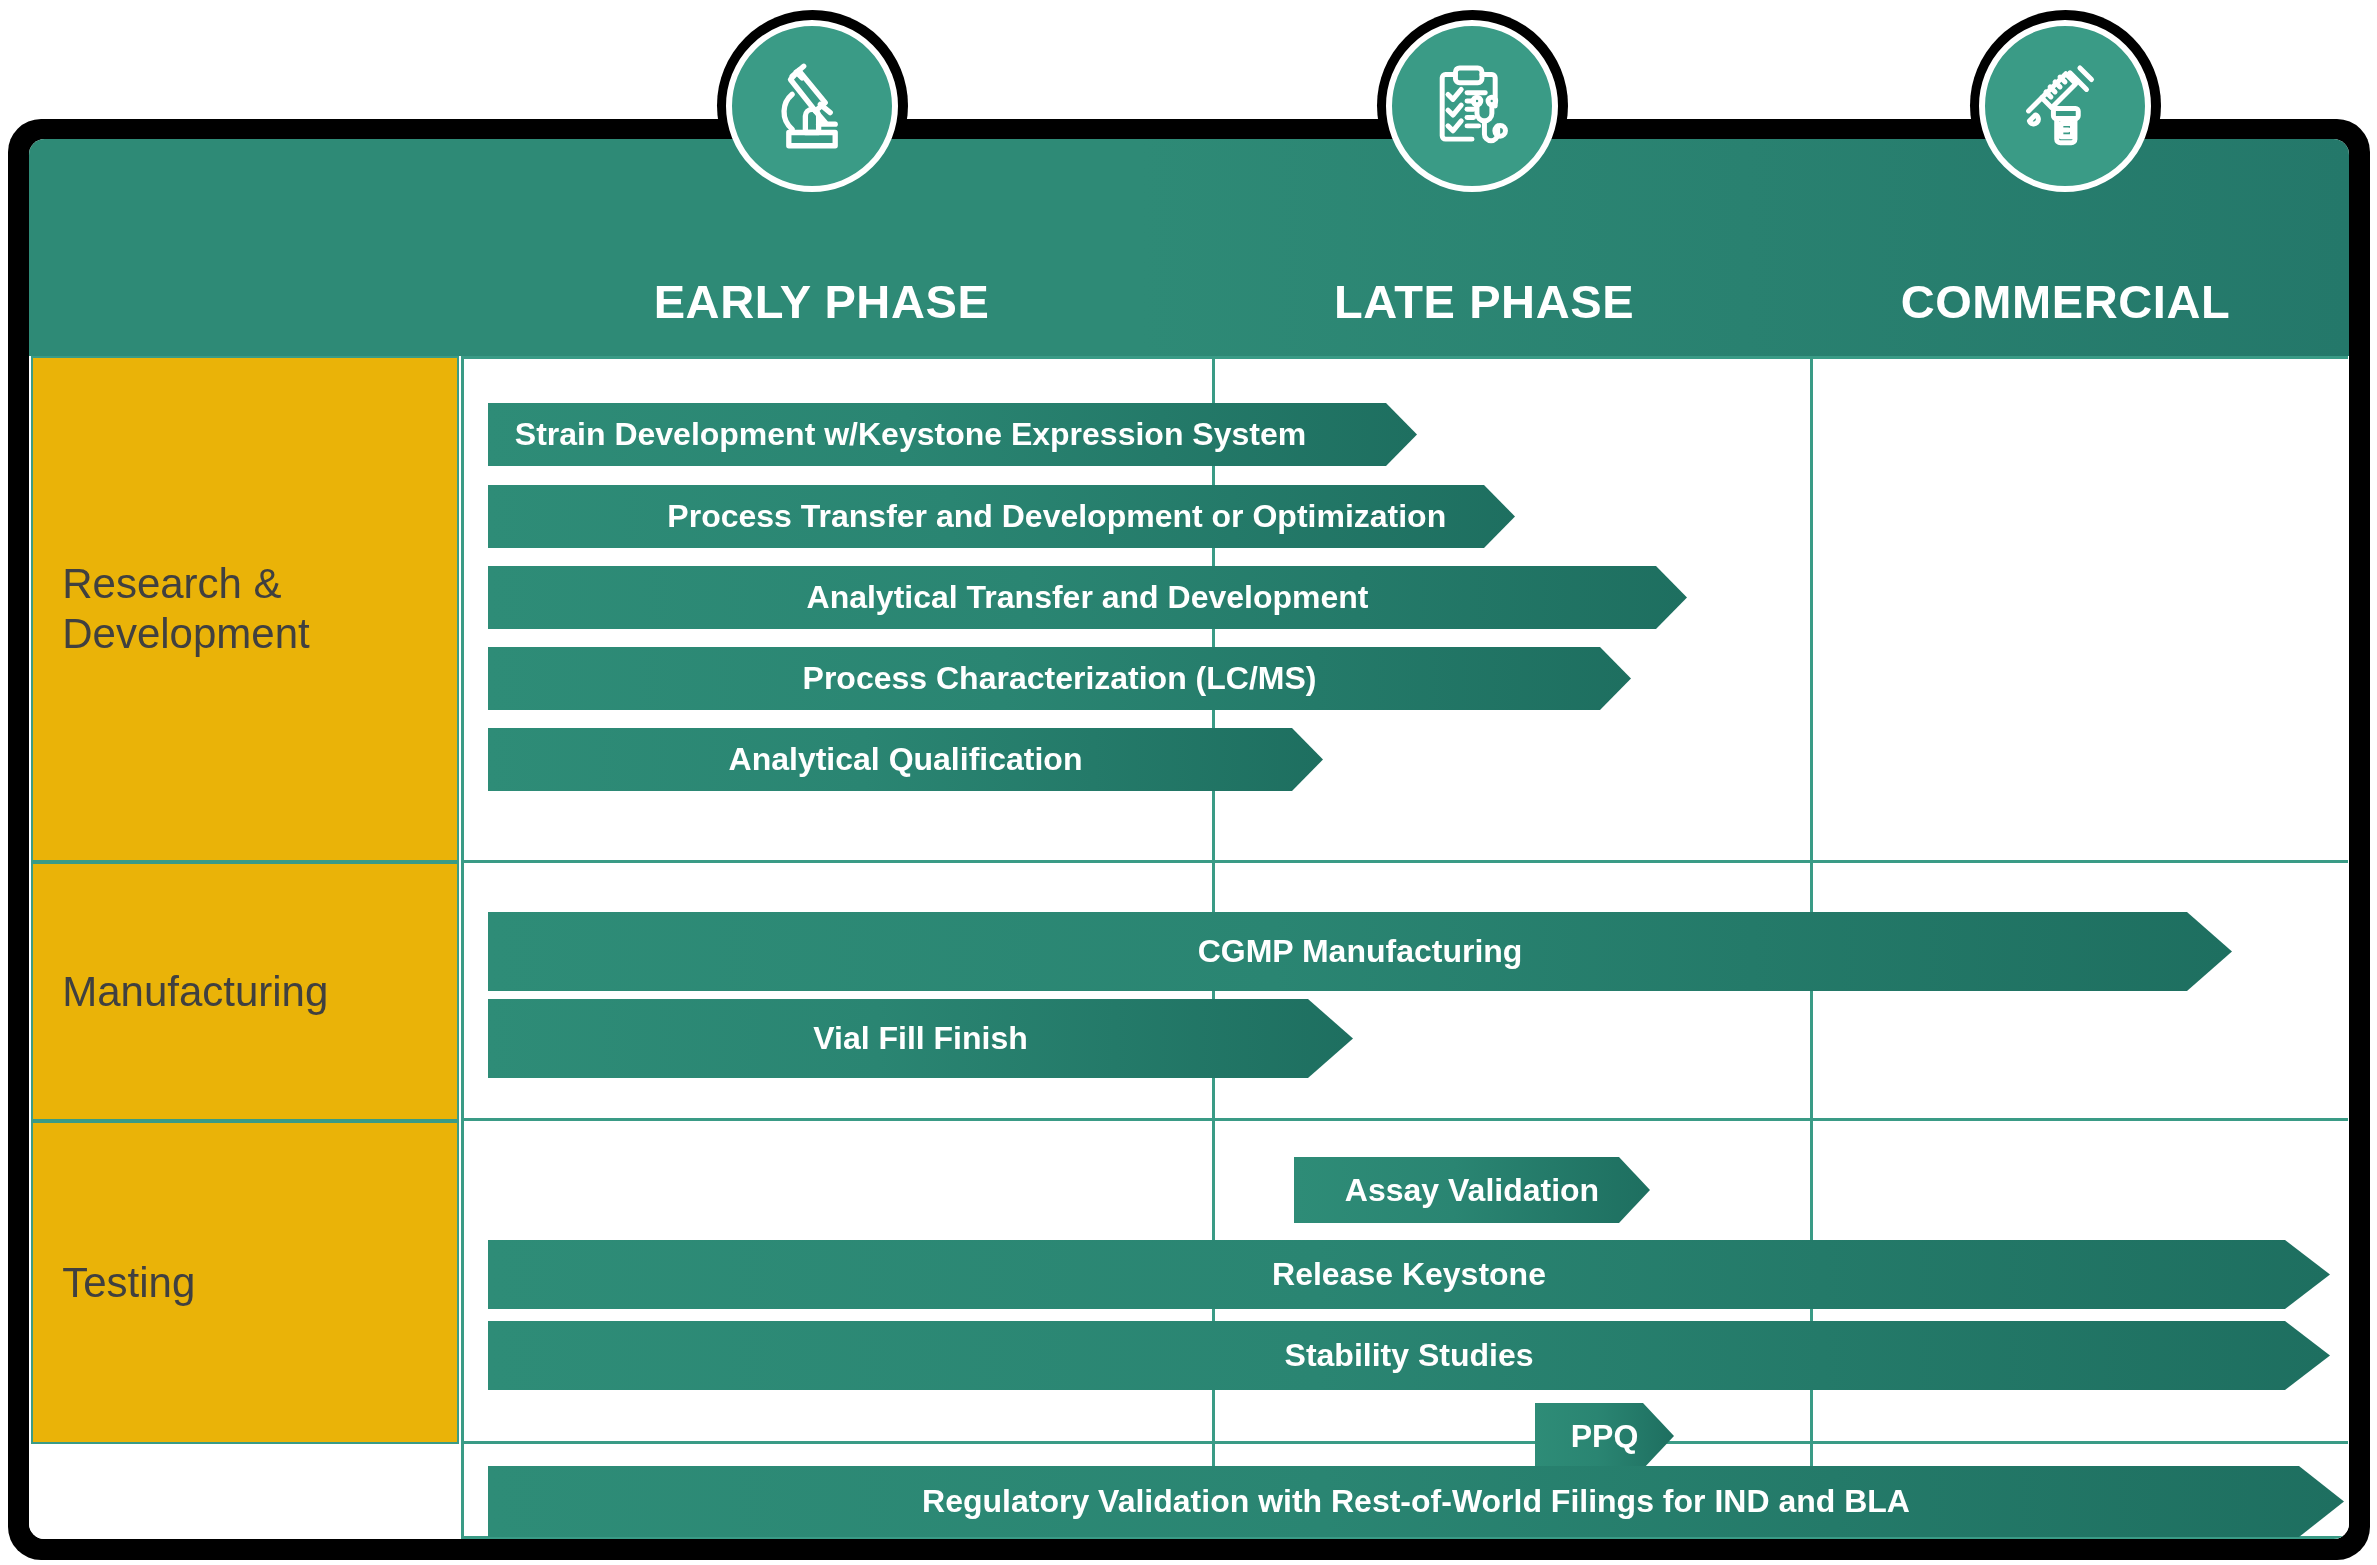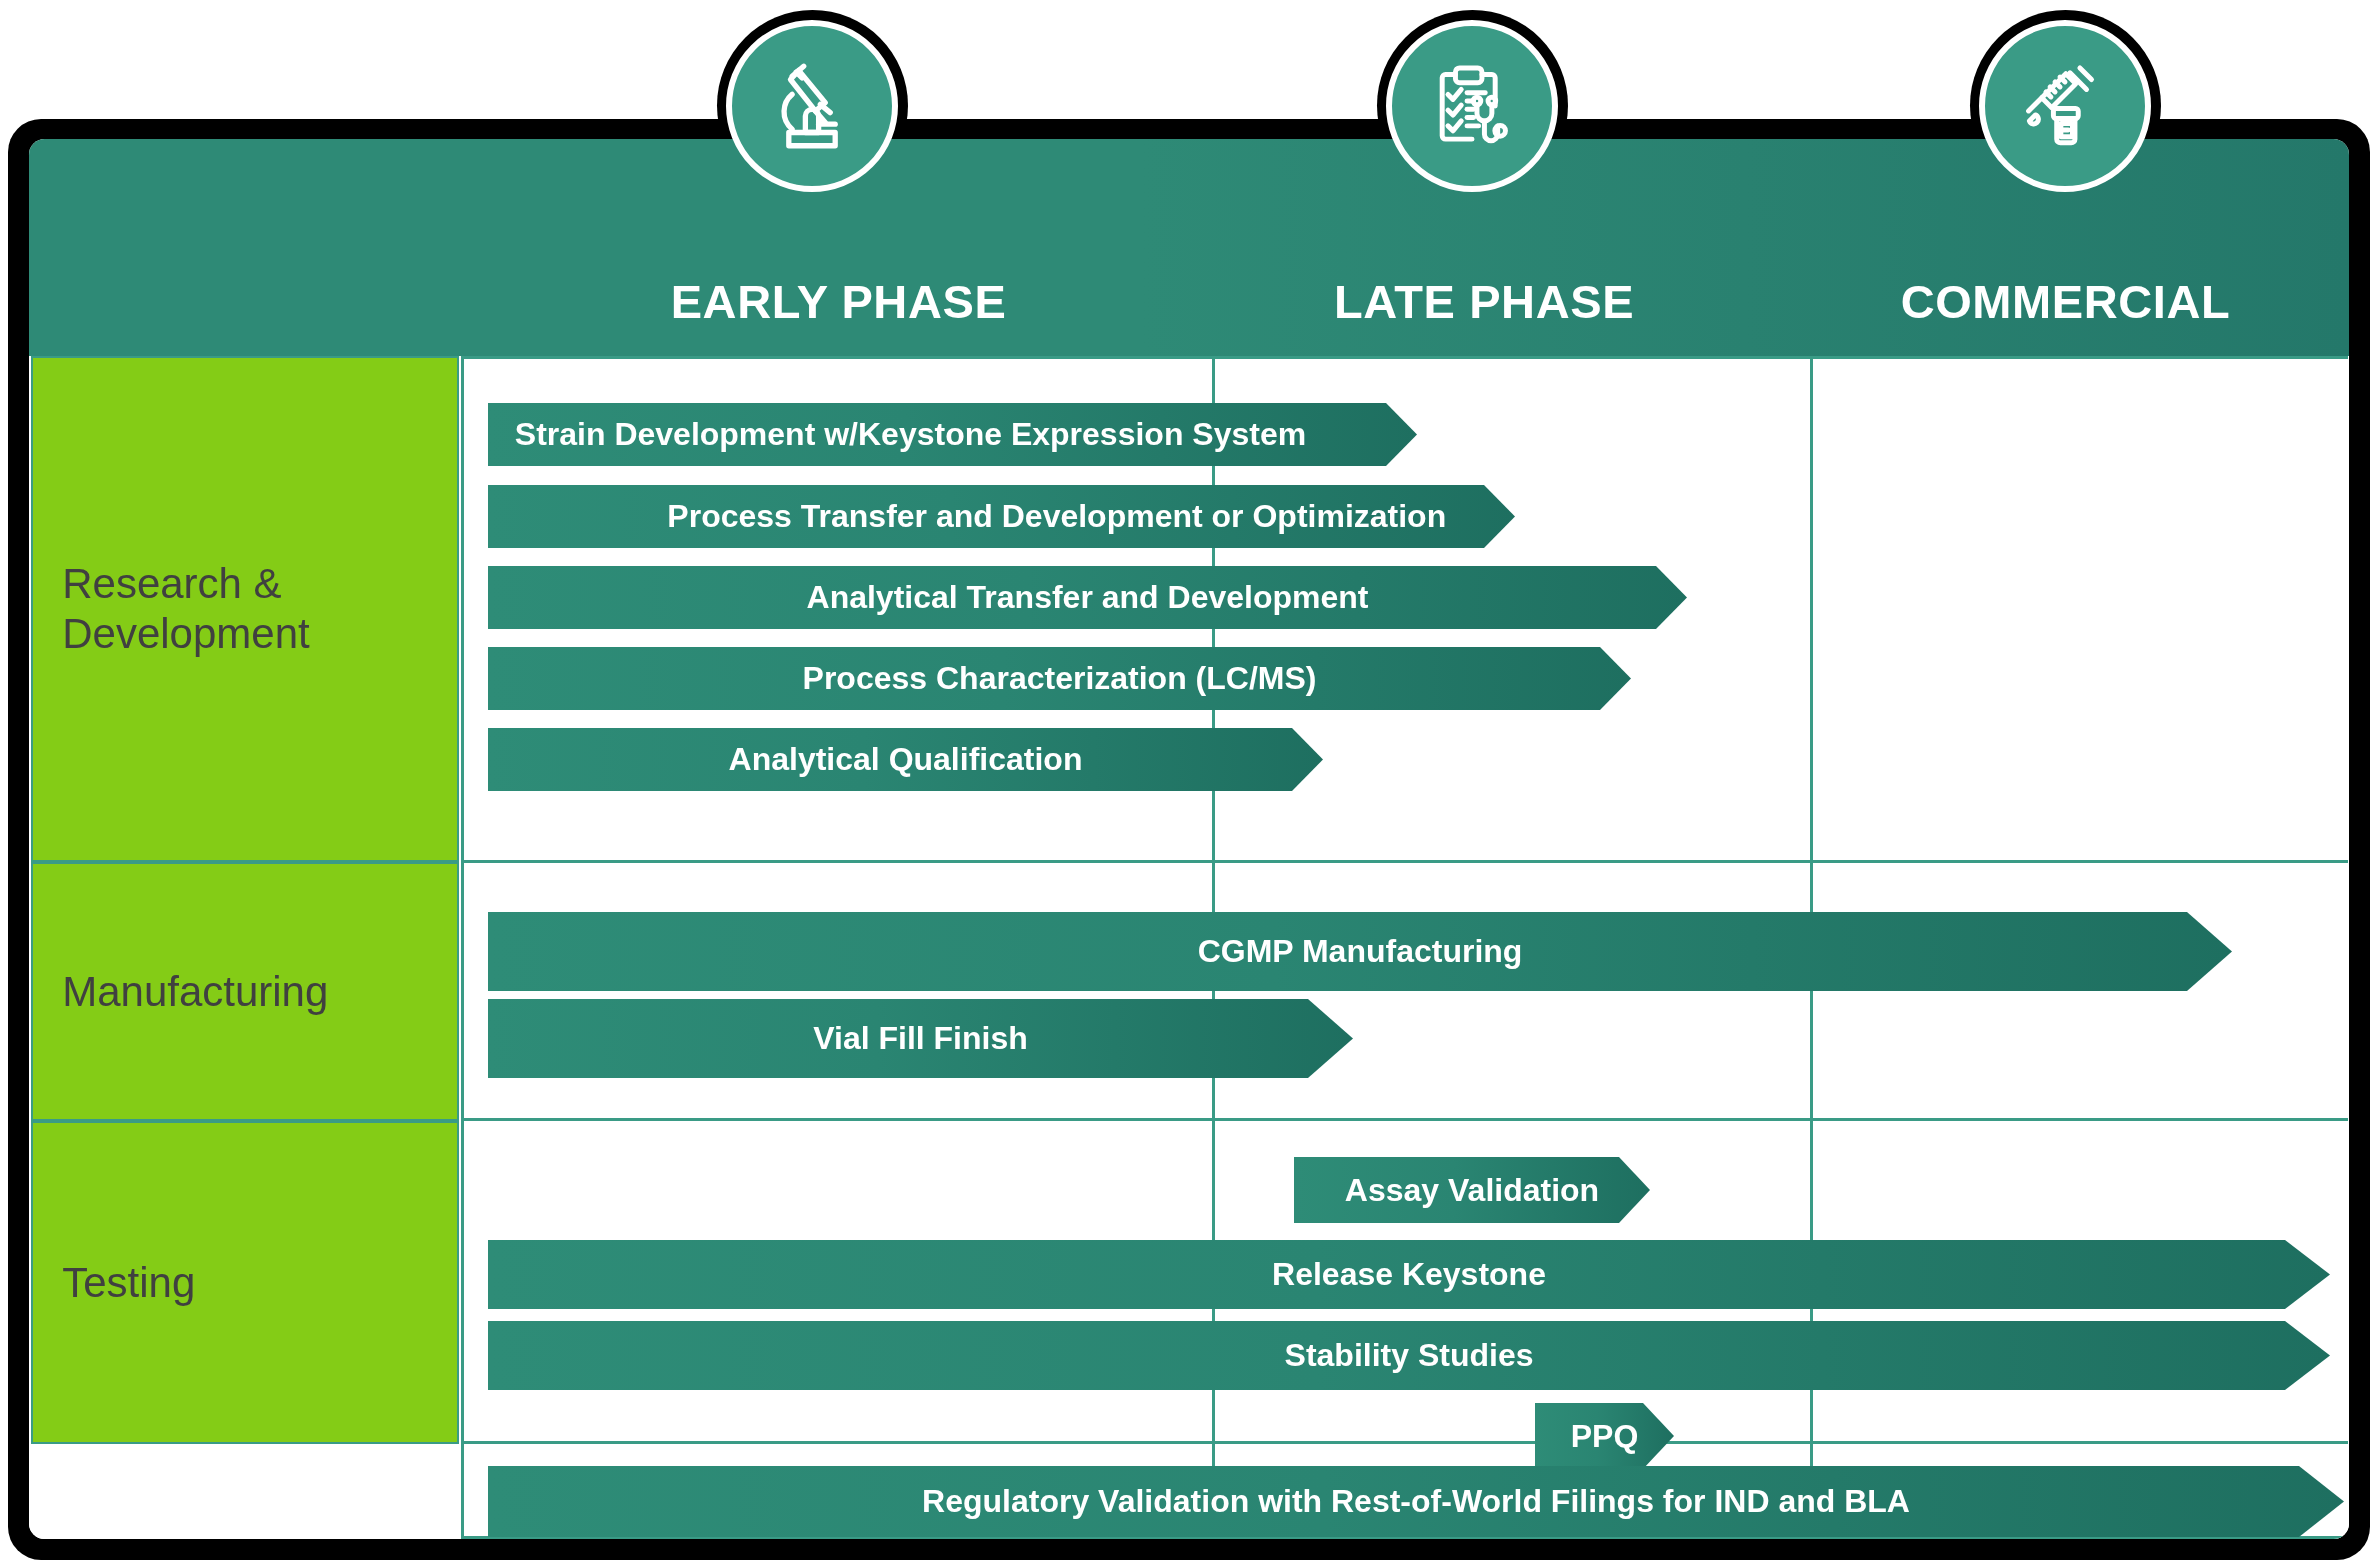--- a/index.html
+++ b/index.html
@@ -34,21 +34,21 @@
   }
   .header-col {
     position:absolute; top:0; height:217px;
     display:flex; align-items:flex-end; justify-content:center;
     padding-bottom:27px;
   }
   .header-col span {
     color:#fff; font-size:47px; font-weight:700; letter-spacing:0.6px;
     white-space:nowrap;
   }
-  .hc1 { left:462px;  width:695px;align-items:flex-end; }
+  .hc1 { left:445px;  width:695px;align-items:flex-end; }
   .hc2 { left:1156px; width:598px; }
   .hc3 { left:1754px; width:565px; }
 
   
   .circle-wrap {
     position:absolute; width:172px; height:172px; border-radius:50%;
     background:#3A9B86; border:6.7px solid #fff;
     display:flex; align-items:center; justify-content:center;
   }
   .c1 { left:726px; top:19.5px; }
@@ -60,21 +60,21 @@
   .body-grid {
     position:absolute; left:0; top:217px; width:2320px; height:1183px;
     background:#fff;
   }
   
   .label-col {
     position:absolute; left:0; top:0; width:432px; height:1183px;
   }
   .label-cell {
     position:absolute; left:2.2px; width:428px;
-    background:#84cc16; border:2.2px solid #3A9B86;
+    background:#eab308; border:2.2px solid #3A9B86;
     display:flex; align-items:center;
     padding-left:29px;
   }
   .label-cell span {
     color:#404040; font-size:42px; font-weight:400; line-height:1.18;
   }
   .lc0 { top:0px;    height:506px; }
   .lc1 { top:506px;  height:259px; }
   .lc2 { top:765px; height:323px; }
   .lc3 { top:1088px; height:95px; }

